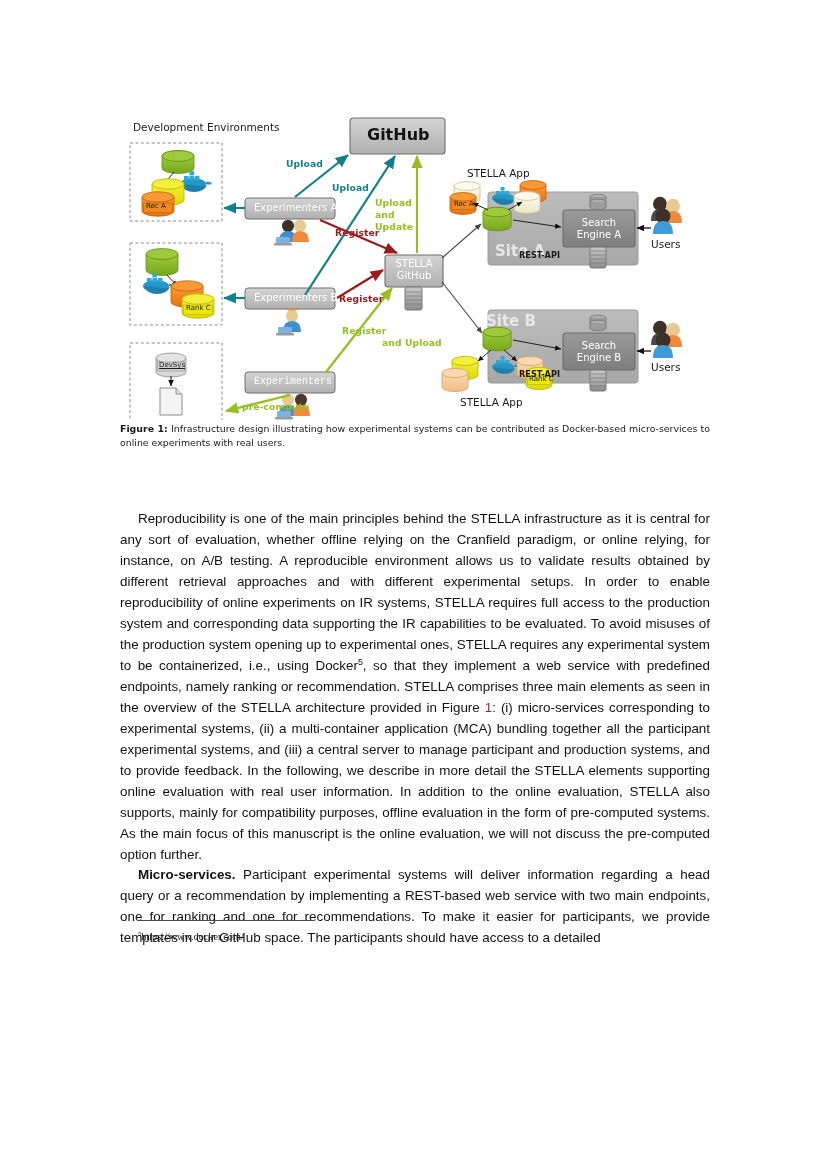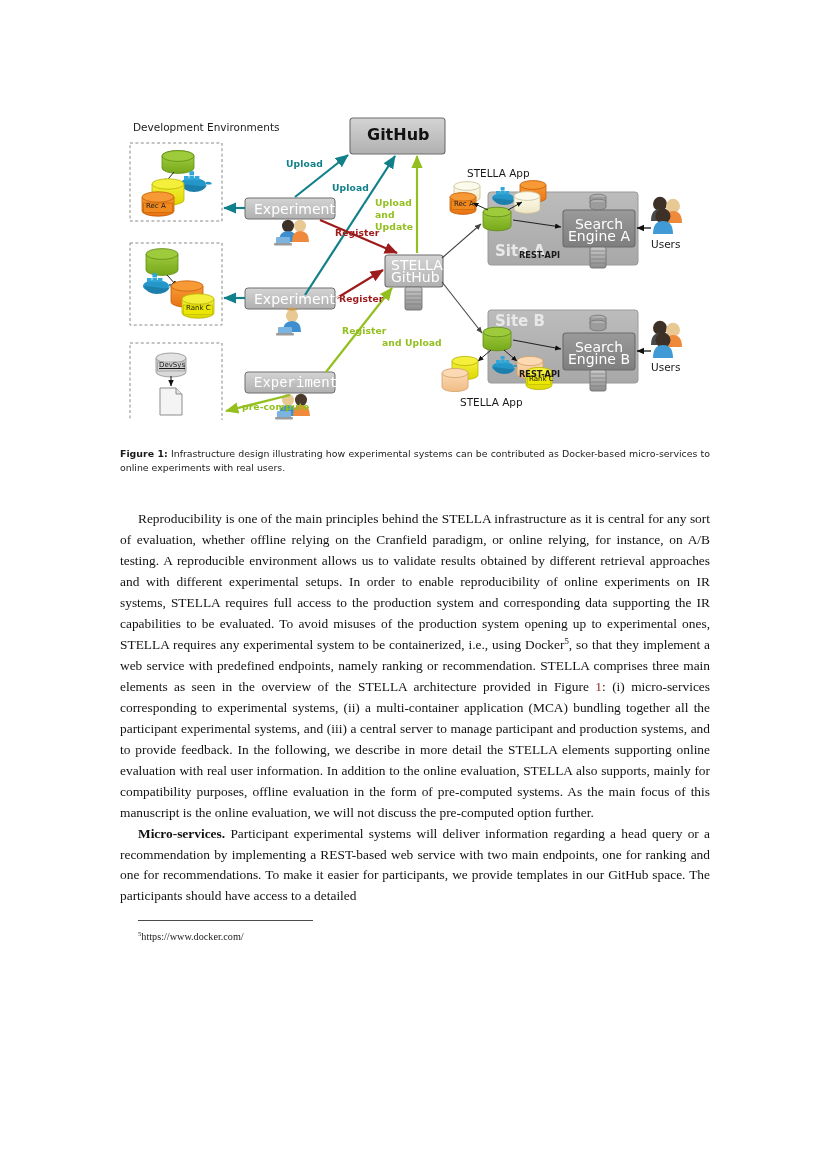--- a/index.html
+++ b/index.html
@@ -47,21 +47,21 @@
   }
   .lbl-arrow {
     font-size: 9.2px;
     font-weight: 700;
     letter-spacing: .1px;
   }
   .lbl-teal  { color: #11808a; }
   .lbl-red   { color: #9e1b1b; }
   .lbl-green { color: #93c01f; }
   .lbl-box {
-    font-size: 14px;
+    font-size: 10px;
     color: #ffffff;
     font-weight: 400;
     text-align: center;
   }
   .lbl-sitename {
     font-size: 15px;
     color: #e8e8e8;
     font-weight: 700;
   }
   .lbl-restapi {
@@ -79,37 +79,37 @@
     font-size: 16px;
     font-weight: 700;
     color: #111111;
     font-family: "DejaVu Sans", "Liberation Sans", sans-serif;
   }
 
   
   #caption {
     position: absolute;
     left: 120px;
-    top: 447px;
+    top: 422px;
     width: 590px;
     font-family: "DejaVu Sans", "Liberation Sans", sans-serif;
     font-size: 9.4px;
     line-height: 1.52;
     color: #1a1a1a;
     text-align: justify;
   }
   #caption b { font-weight: 700; }
 
   
   #body-text {
     position: absolute;
     left: 120px;
     top: 509px;
     width: 590px;
-    font-family: Liberation Serif, serif;
+    font-family: Liberation Sans, sans-serif;
     font-size: 13.4px;
     line-height: 1.565;
     text-align: justify;
     text-justify: inter-word;
     color: #121212;
   }
   #body-text p { margin: 0; }
   #body-text p.indent { text-indent: 18px; }
   .runin { font-weight: 700; }
   .xref { color: #8c2f1f; }
@@ -482,21 +482,21 @@
     <div class="fig-label lbl-github" style="left:247px; top:26px;">GitHub</div>
 
     <div class="fig-label lbl-box" style="left:134px; top:102px;">Experimenters A</div>
     <div class="fig-label lbl-box" style="left:134px; top:192px;">Experimenters B</div>
     <div class="fig-label lbl-box" style="left:134px; top:276px;font-family:Liberation Mono, monospace;">Experimenters C</div>
 
     <div class="fig-label lbl-box" style="left:271px; top:158px; width:46px;">STELLA</div>
     <div class="fig-label lbl-box" style="left:271px; top:170px; width:46px;">GitHub</div>
 
     <div class="fig-label lbl-sitename" style="left:375px; top:143px;">Site A</div>
-    <div class="fig-label lbl-sitename" style="left:375px; top:213px;text-align:right;">Site B</div>
+    <div class="fig-label lbl-sitename" style="left:366px; top:213px;text-align:right;">Site B</div>
 
     <div class="fig-label lbl-box" style="left:447px; top:117px; width:64px;">Search</div>
     <div class="fig-label lbl-box" style="left:447px; top:129px; width:64px;">Engine A</div>
     <div class="fig-label lbl-box" style="left:447px; top:240px; width:64px;">Search</div>
     <div class="fig-label lbl-box" style="left:447px; top:252px; width:64px;">Engine B</div>
 
     <div class="fig-label lbl-plain" style="left:531px; top:139px;">Users</div>
     <div class="fig-label lbl-plain" style="left:531px; top:262px;">Users</div>
 
     <div class="fig-label lbl-dbtag" style="left:26px; top:103px;">Rec A</div>

